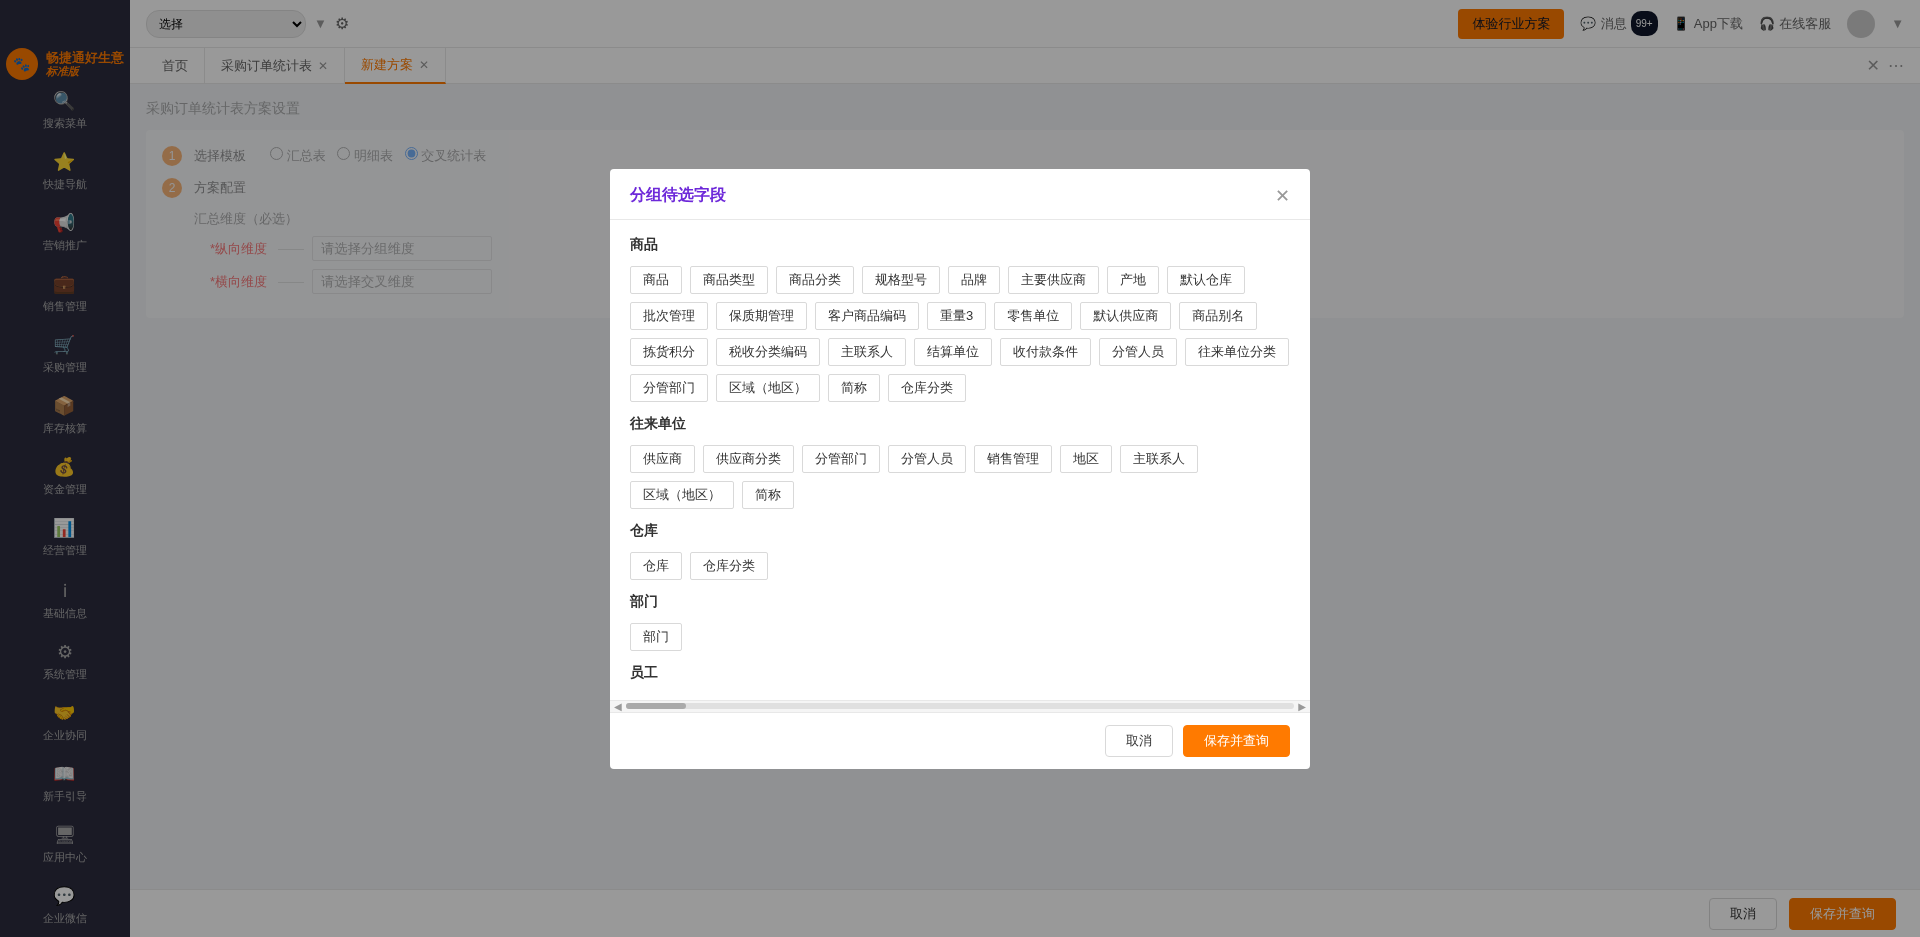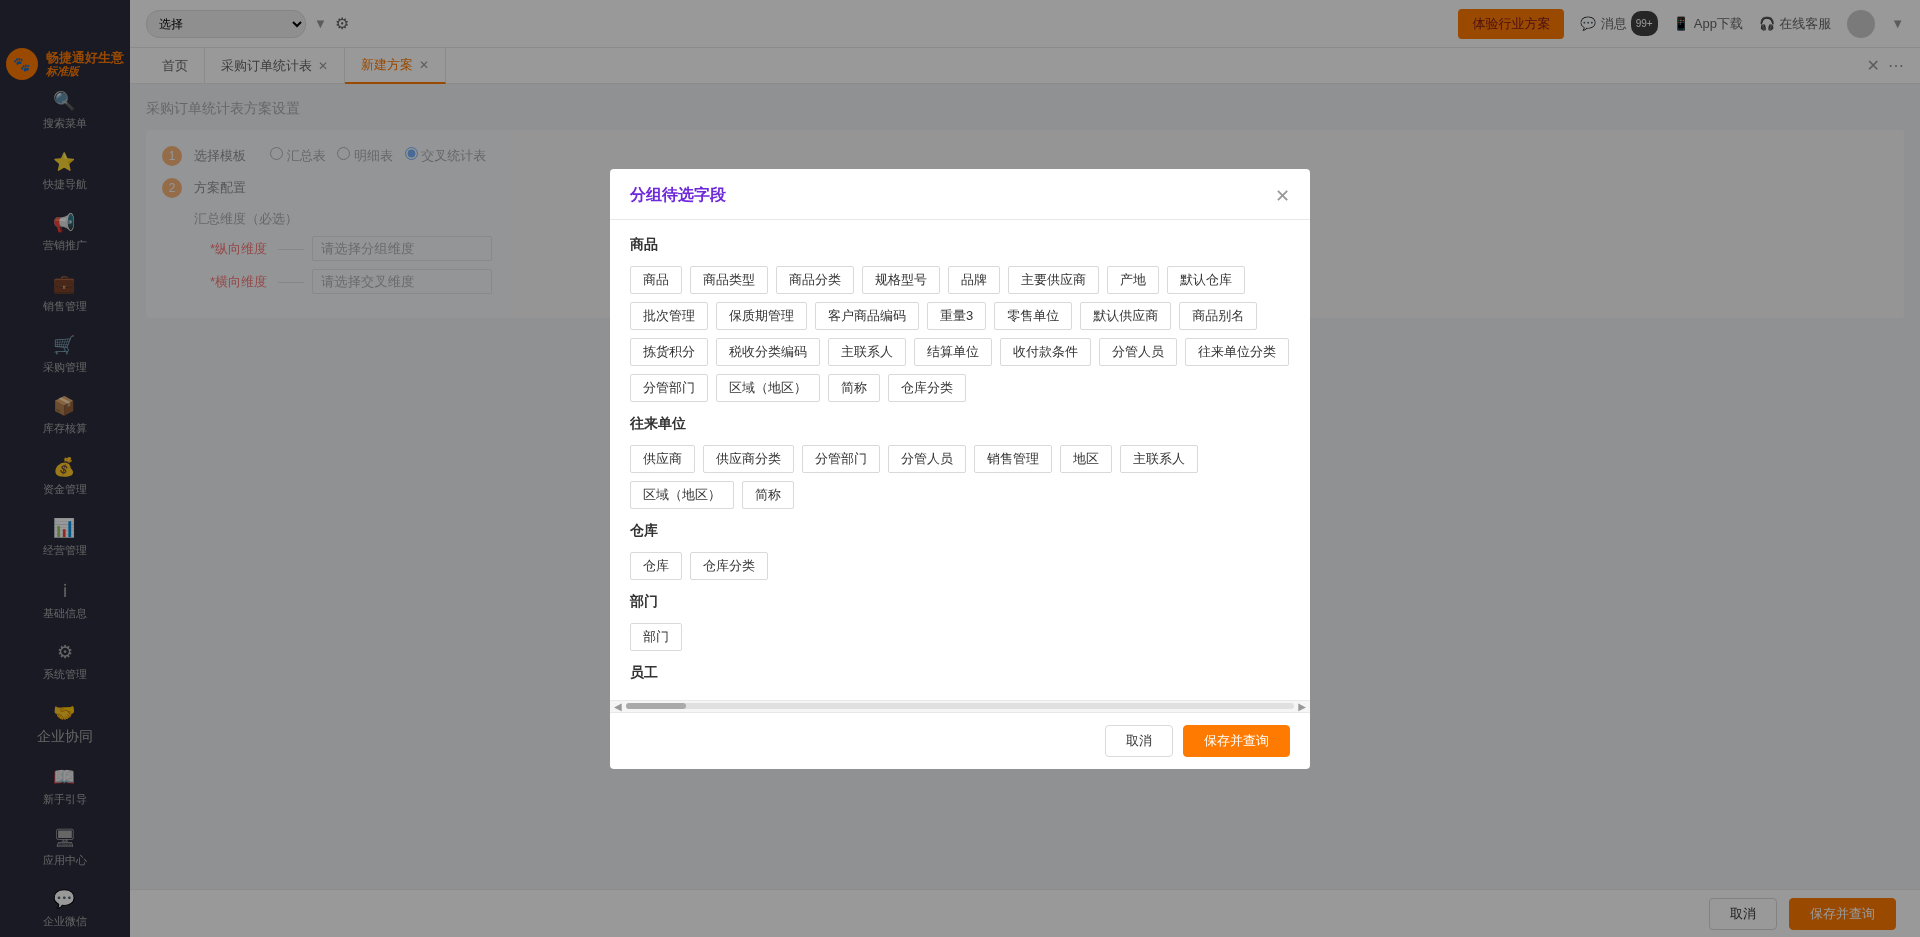--- a/index.html
+++ b/index.html
@@ -4,23 +4,23 @@
   <style>
     * { box-sizing: border-box; margin: 0; padding: 0; }
     body { font-family: 'Microsoft YaHei', Arial, sans-serif; font-size: 13px; background: #f0f2f5; color: #333; overflow: hidden; height: 937px; }
 
     
     .top-bar { height: 48px; background: #fff; display: flex; align-items: center; padding: 0 16px; border-bottom: 1px solid #e8e8e8; position: fixed; top: 0; left: 0; right: 0; z-index: 100; }
     .logo-icon { width: 32px; height: 32px; background: #ff7a00; border-radius: 50%; display: flex; align-items: center; justify-content: center; color: white; font-size: 16px; font-weight: bold; margin-right: 8px; }
     .logo-text { color: #ff7a00; font-size: 13px; font-weight: bold; line-height: 1.2; }
 
     .top-actions { display: flex; align-items: center; margin-left: auto; gap: 16px; }
-    .btn-experience { background: #ff7a00; color: #7f1d1d; border: none; border-radius: 4px; padding: 6px 14px; cursor: pointer; font-size: 13px; }
+    .btn-experience { background: #ff7a00; color: #0f172a; border: none; border-radius: 4px; padding: 6px 14px; cursor: pointer; font-size: 13px; }
     .top-icon-btn { display: flex; align-items: center; gap: 4px; color: #666; font-size: 13px; cursor: pointer; }
-    .badge { background: #404040; color: white; border-radius: 10px; font-size: 10px; padding: 7px 5px; }
+    .badge { background: #0f172a; color: white; border-radius: 10px; font-size: 10px; padding: 7px 5px; }
     .avatar { width: 28px; height: 28px; background: #ccc; border-radius: 50%; }
 
     
     .tab-bar { height: 36px; background: #fff; display: flex; align-items: center; padding: 0 16px; border-bottom: 1px solid #e8e8e8; position: fixed; top: 48px; left: 130px; right: 0; z-index: 99; }
     .tab { padding: 0 16px; height: 36px; display: flex; align-items: center; cursor: pointer; font-size: 13px; color: #666; border-right: 1px solid #e8e8e8; gap: 6px; }
     .tab.active { color: #ff7a00; border-bottom: 2px solid #ff7a00; }
     .tab-close { font-size: 12px; color: #999; cursor: pointer; }
 
     
     .sidebar { position: fixed; top: 0; left: 0; bottom: 0; width: 130px; background: #2c2c3e; display: flex; flex-direction: column; z-index: 101; padding-top: 48px; }
@@ -126,21 +126,21 @@
       <div class="sidebar-item">
         <span class="sidebar-icon">ℹ</span>
         <span style="font-size:11px;">基础信息</span>
       </div>
       <div class="sidebar-item">
         <span class="sidebar-icon">⚙</span>
         <span style="font-size:11px;">系统管理</span>
       </div>
       <div class="sidebar-item">
         <span class="sidebar-icon">🤝</span>
-        <span style="font-size:14px;">企业协同</span>
+        <span style="font-size:11px;">企业协同</span>
       </div>
       <div class="sidebar-item">
         <span class="sidebar-icon">📖</span>
         <span style="font-size:11px;">新手引导</span>
       </div>
       <div class="sidebar-item">
         <span class="sidebar-icon">🖥</span>
         <span style="font-size:11px;">应用中心</span>
       </div>
       <div class="sidebar-item">

